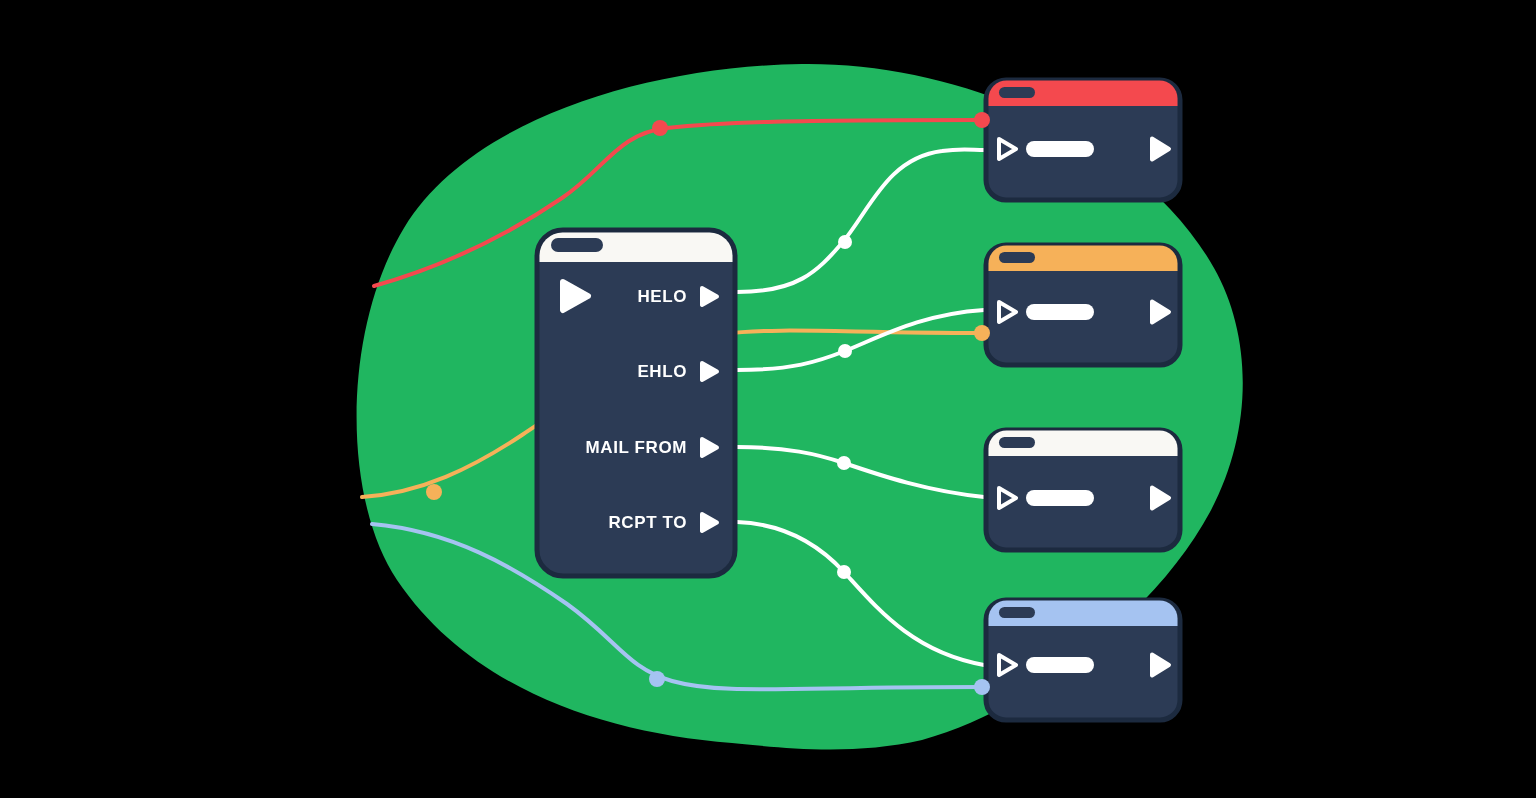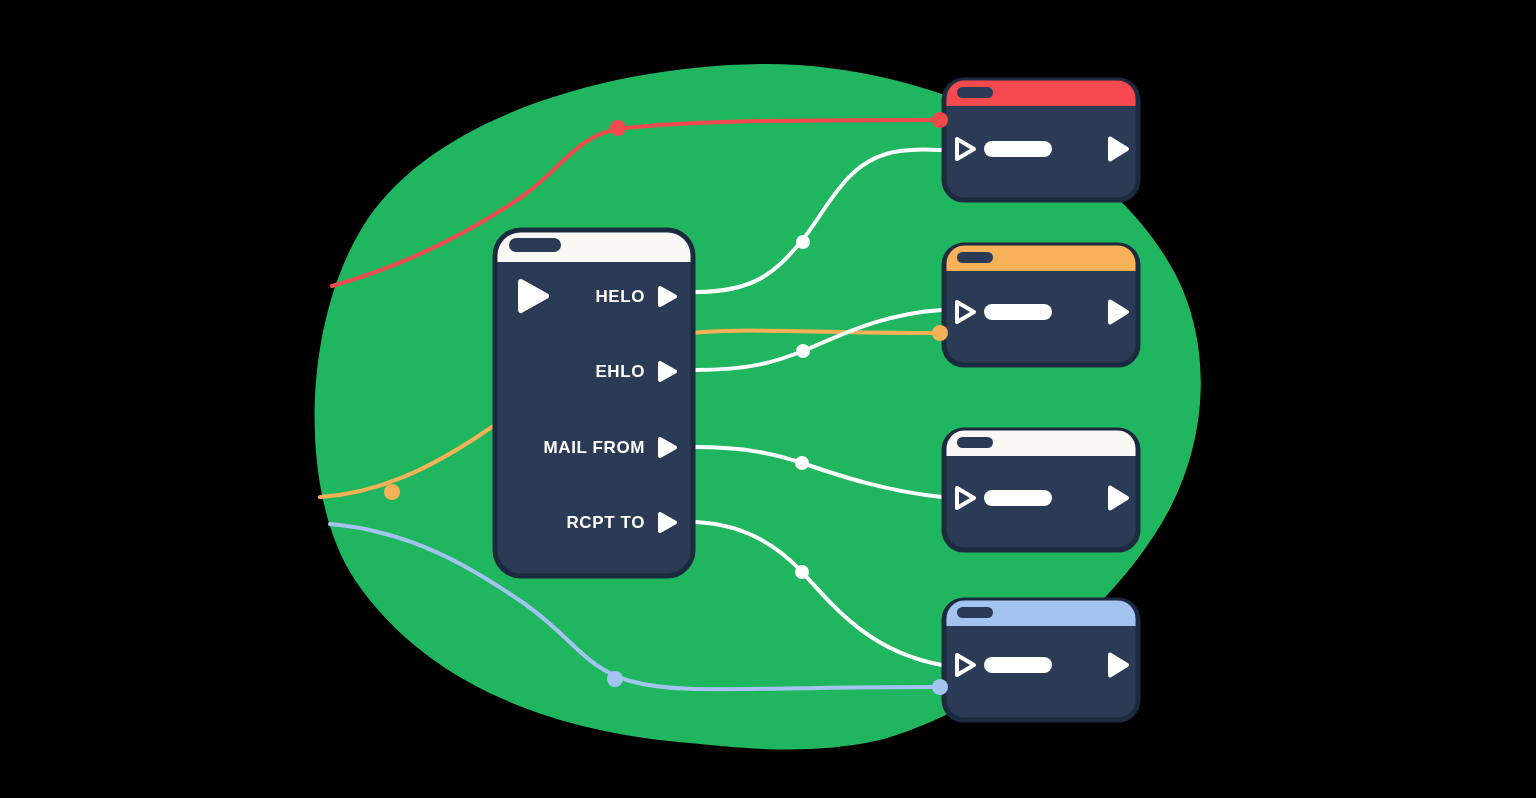--- a/index.html
+++ b/index.html
@@ -9,20 +9,21 @@
     width: 1536px;
     height: 798px;
     overflow: hidden;
     font-family: "Liberation Sans", sans-serif;
   }
   .stage {
     position: relative;
     width: 1356px;
     height: 798px;
     background: #000000;
+    padding-left: 42px;
   }
   svg { display: block; }
 
   .shape-outline { stroke: #1C2A3F; stroke-width: 5; }
   .navy-fill { fill: #2C3B55; }
 
   .wire { fill: none; stroke-width: 4; stroke-linecap: round; }
   .wire-white { stroke: #FFFFFF; }
   .dot-white { fill: #FFFFFF; }
 

